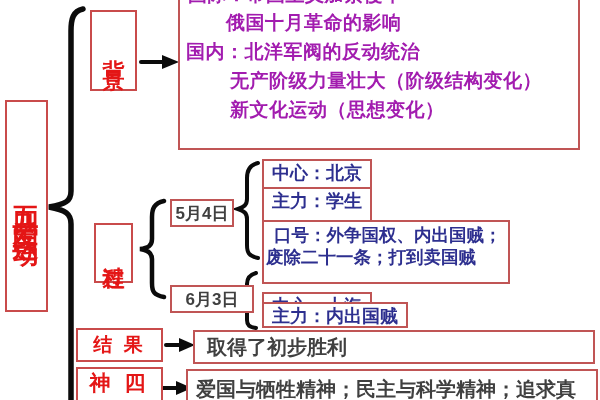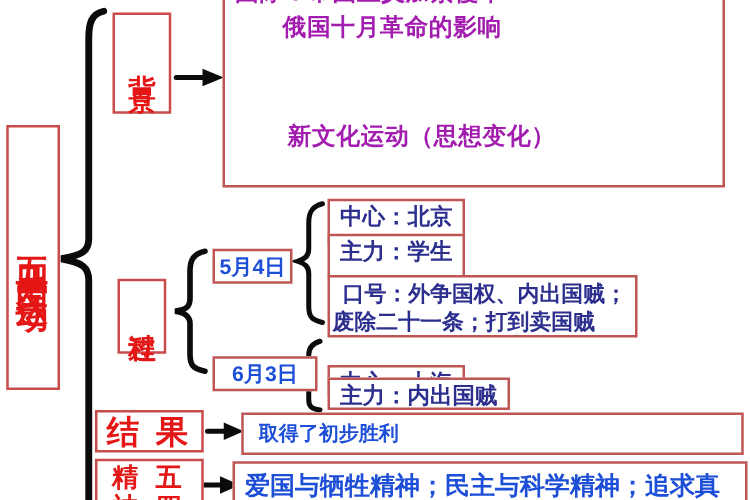--- a/index.html
+++ b/index.html
@@ -4,21 +4,21 @@
 <style>
   html,body{margin:0;padding:0;background:#ffffff;}
   .stage{
     position:relative;width:600px;height:400px;overflow:hidden;background:#ffffff;
     font-family:"Liberation Sans","DejaVu Sans",sans-serif;font-weight:bold;
   }
   .abs{position:absolute;}
   .redbox{border:2px solid #c94b4b;background:#ffffff;box-sizing:border-box;}
   .thinbox{border:2px solid #c05555;background:#ffffff;box-sizing:border-box;}
   .redtext{color:#e41616;}
-  .bluetext{color:#1d4ed8;}
+  .bluetext{color:#404040;}
   .vtext{writing-mode:vertical-rl;text-orientation:upright;}
   .center{display:flex;align-items:center;justify-content:center;}
   .itembox{
     border:2px solid #c05555;background:#fff;box-sizing:border-box;
     color:#2d2f8f;font-size:18px;line-height:23px;padding:1px 8px 0 8px;white-space:nowrap;
   }
   .bgline{position:absolute;color:#a21caf;font-size:19px;line-height:21px;white-space:nowrap;letter-spacing:0.5px;}
   svg{position:absolute;left:0;top:0;pointer-events:none;}
 </style>
 </head>
@@ -52,60 +52,61 @@
     </g>
   </svg>
 
   <div class="abs redbox center" style="left:90px;top:10px;width:47px;height:81px;">
     <span class="vtext redtext" style="font-size:22px;letter-spacing:9px;">背景</span>
   </div>
 
   <div class="abs thinbox" style="left:178px;top:-14px;width:402px;height:164px;">
     <div class="bgline" style="left:8px;top:-4px;">国际：帝国主义加紧侵华</div>
     <div class="bgline" style="left:46px;top:24px;">俄国十月革命的影响</div>
+    <div class="bgline" style="left:6px;top:53px;">国内：北洋军阀的反动统治</div>
+    <div class="bgline" style="left:50px;top:82px;">无产阶级力量壮大（阶级结构变化）</div>
     <div class="bgline" style="left:50px;top:111px;">新文化运动（思想变化）</div>
   </div>
 
   <div class="abs redbox center" style="left:94px;top:223px;width:39px;height:60px;">
     <span class="vtext redtext" style="font-size:22px;letter-spacing:4px;">过程</span>
   </div>
 
   <div class="abs thinbox center bluetext" style="left:170px;top:199px;width:64px;height:28px;font-size:17px;">
     <span>5月4日</span>
   </div>
   <div class="abs thinbox center bluetext" style="left:170px;top:285px;width:84px;height:28px;font-size:17px;">
     <span>6月3日</span>
   </div>
 
   <div class="abs itembox" style="left:262px;top:159px;height:37px;text-align:center;">
     <span>中心：北京</span>
   </div>
   <div class="abs itembox" style="left:262px;top:187px;height:36px;">
     <span>主力：学生</span>
   </div>
-  <div class="abs itembox" style="left:262px;top:220px;height:50px;font-size:17.5px;line-height:22px;padding:2px 6px 0 2px;">
+  <div class="abs itembox" style="left:262px;top:220px;height:64px;font-size:17.5px;line-height:22px;padding:2px 6px 0 2px;">
     <div style="margin-left:8px;">口号：外争国权、内出国贼；</div>
     <div>废除二十一条；打到卖国贼</div>
   </div>
 
   <div class="abs itembox" style="left:262px;top:292px;height:24px;">
     <span>中心：上海</span>
   </div>
   <div class="abs itembox" style="left:262px;top:302px;height:26px;">
     <span>主力：内出国贼</span>
   </div>
 
-  <div class="abs redbox center redtext" style="left:76px;top:328px;width:87px;height:34px;font-size:26px;letter-spacing:3px;">
+  <div class="abs redbox center redtext" style="left:76px;top:328px;width:87px;height:34px;font-size:19px;letter-spacing:3px;">
     <span>结 果</span>
   </div>
-  <div class="abs thinbox bluetext" style="left:193px;top:330px;width:402px;height:34px;font-size:16px;line-height:31px;padding-left:12px;white-space:nowrap;">
+  <div class="abs thinbox bluetext" style="left:193px;top:330px;width:402px;height:34px;font-size:20px;line-height:31px;padding-left:12px;white-space:nowrap;">
     <span>取得了初步胜利</span>
   </div>
 
   <div class="abs redbox redtext" style="left:76px;top:367px;width:87px;height:60px;font-size:21px;line-height:24px;text-align:center;letter-spacing:4px;padding-top:2px;">
-    <div>精 五</div>
     <div>神 四</div>
   </div>
   <div class="abs thinbox bluetext" style="left:186px;top:369px;width:412px;height:46px;font-size:20px;line-height:24px;padding:6px 0 0 8px;white-space:nowrap;">
     <span>爱国与牺牲精神；民主与科学精神；追求真</span>
   </div>
 
 </div>
 
 </body></html>

